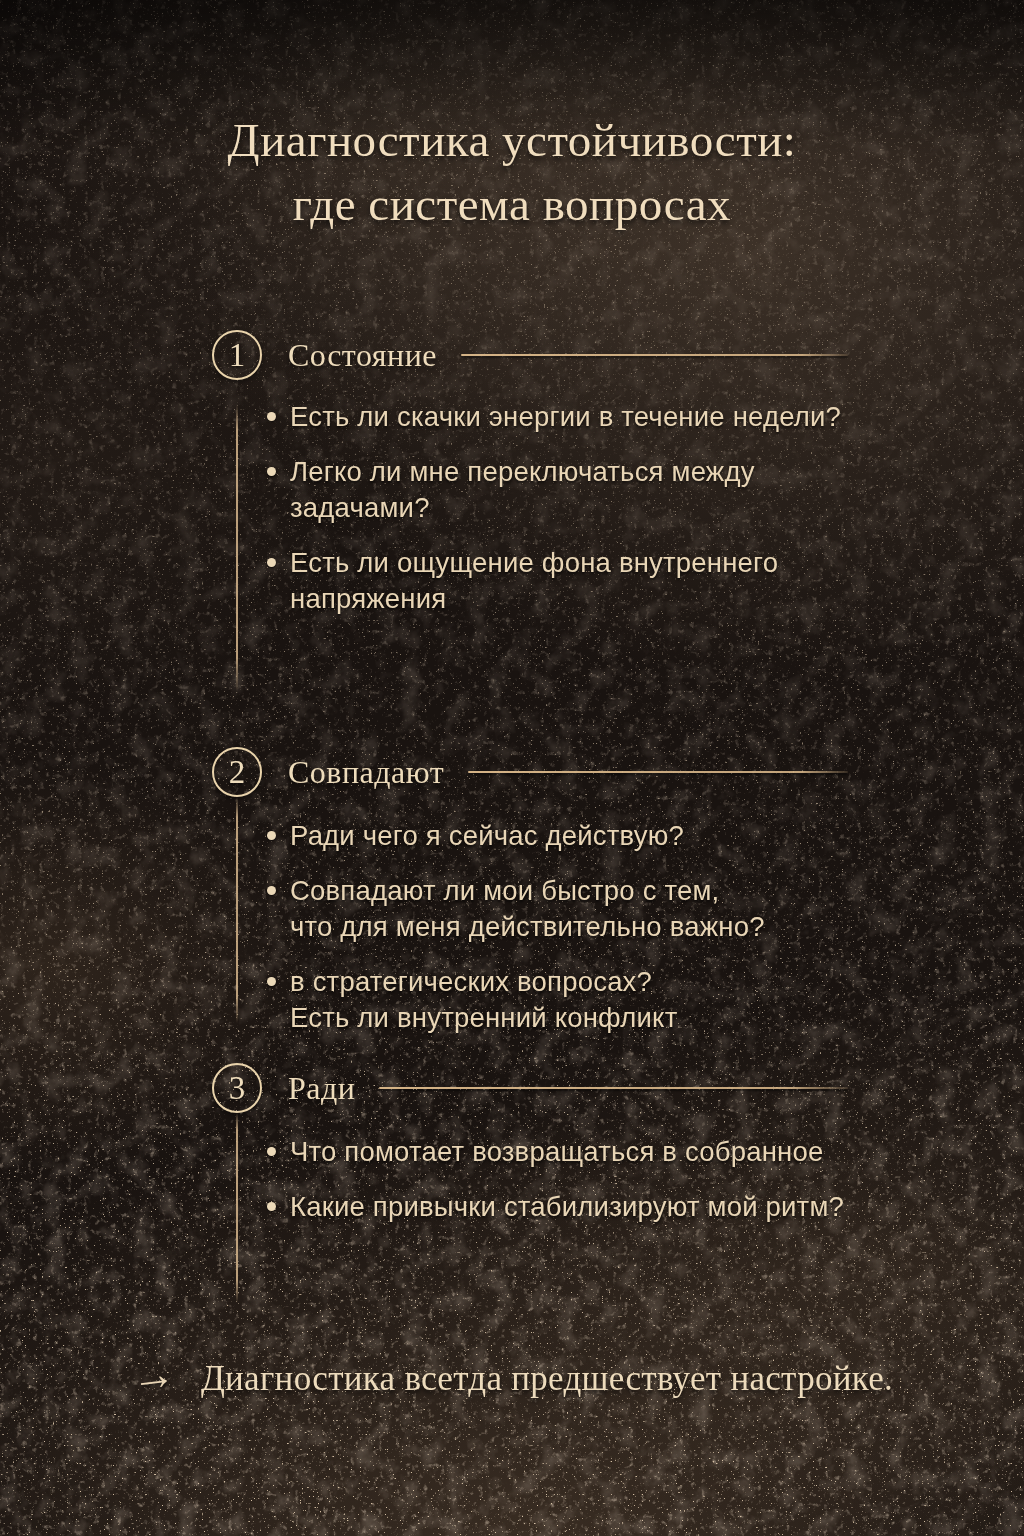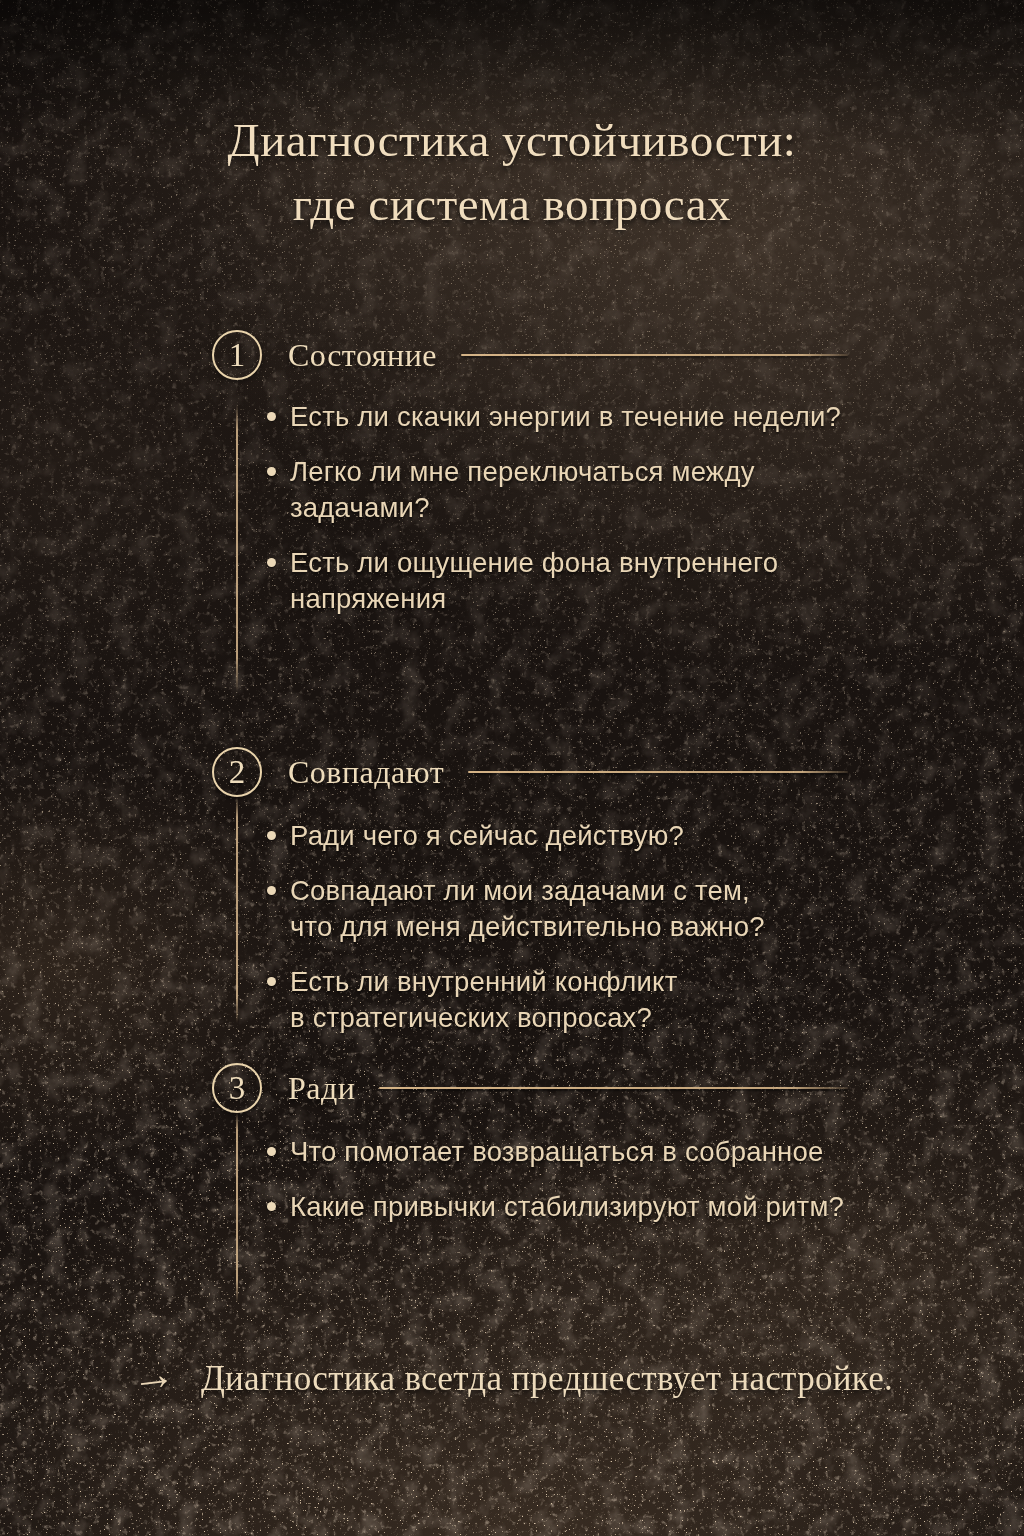--- a/index.html
+++ b/index.html
@@ -168,27 +168,27 @@
         <div class="rule"></div>
       </div>
       <div class="vline"></div>
       <ul class="items">
         <li class="item">
           <span class="dot"></span>
           <span class="line">Ради чего я сейчас действую?</span>
         </li>
         <li class="item">
           <span class="dot"></span>
-          <span class="line">Совпадают ли мои задачами с тем,</span>
+          <span class="line">Совпадают ли мои быстро с тем,</span>
           <span class="line">что для меня действительно важно?</span>
         </li>
         <li class="item">
           <span class="dot"></span>
+          <span class="line">в стратегических вопросах?</span>
           <span class="line">Есть ли внутренний конфликт</span>
-          <span class="line">в стратегических вопросах?</span>
         </li>
       </ul>
     </section>
 
     <section class="sec sec3">
       <div class="sec-head">
         <div class="badge">
           <span>3</span>
         </div>
         <h2 class="sec-title">Ради</h2>

